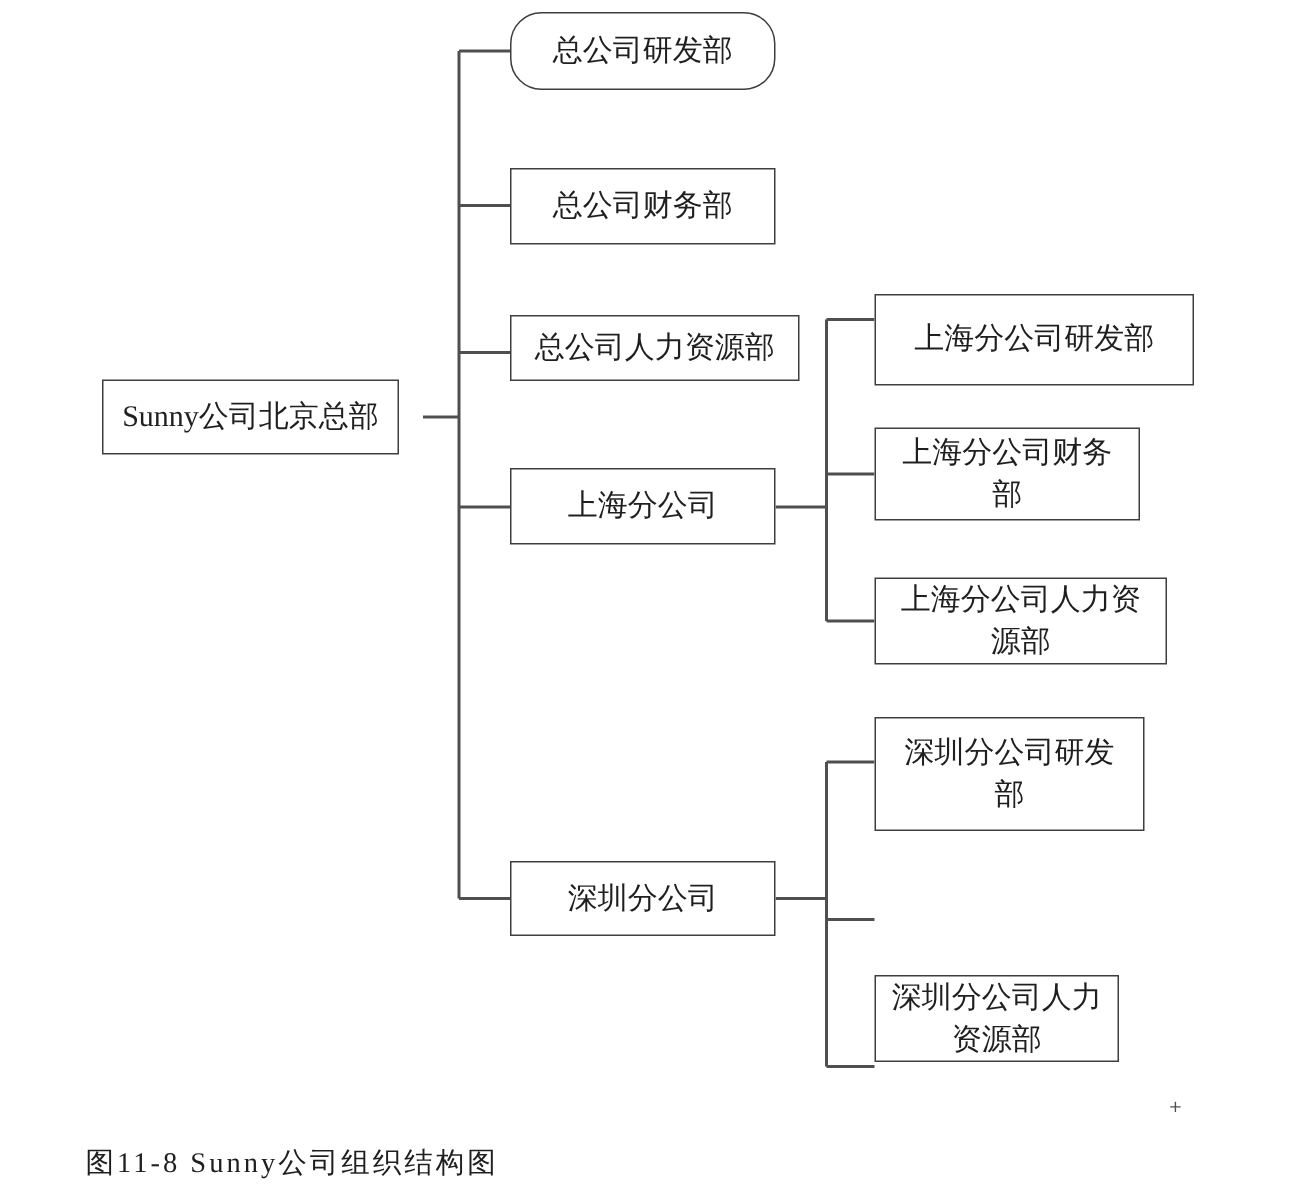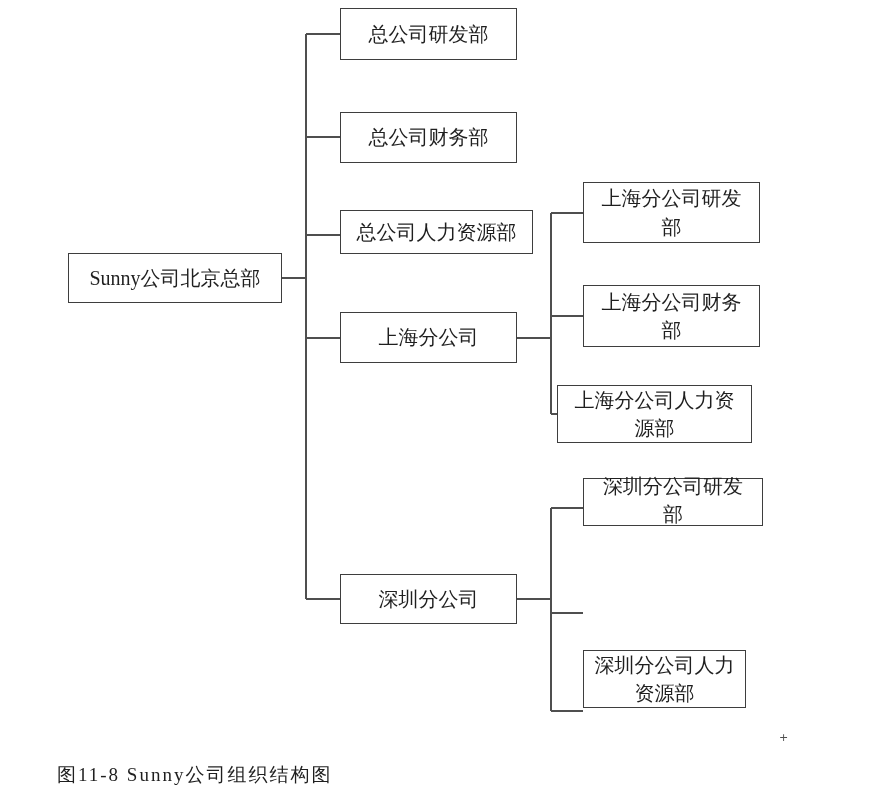--- a/index.html
+++ b/index.html
@@ -58,39 +58,39 @@
 <body>
 
 <div id="stage">
 
   <svg id="connector-svg" viewBox="0 0 874 800" xmlns="http://www.w3.org/2000/svg">
     <path d="M282 278 H306 M306 34 V599 M306 34 H340 M306 137 H340 M306 235 H340 M306 338 H340 M306 599 H340"></path>
     <path d="M517 338 H551 M551 213 V414 M551 213 H583 M551 316 H583 M551 414 H583"></path>
     <path d="M517 599 H551 M551 508 V711 M551 508 H583 M551 613 H583 M551 711 H583"></path>
   </svg>
 
-  <div class="node" style="left:68px; top:253px; width:214px; height:50px;">Sunny公司北京总部</div>
+  <div class="node" style="left:68px; top:253px; width:198px; height:50px;">Sunny公司北京总部</div>
 
-  <div class="node" style="left:340px; top:8px; width:177px; height:52px;">总公司研发部</div>
+  <div class="node" style="left:340px; top:8px; width:177px; height:52px;border-radius:21px;">总公司研发部</div>
 
   <div class="node" style="left:340px; top:112px; width:177px; height:51px;">总公司财务部</div>
 
   <div class="node" style="left:340px; top:210px; width:193px; height:44px;">总公司人力资源部</div>
 
   <div class="node" style="left:340px; top:312px; width:177px; height:51px;">上海分公司</div>
 
   <div class="node" style="left:340px; top:574px; width:177px; height:50px;">深圳分公司</div>
 
-  <div class="node" style="left:583px; top:182px; width:177px; height:61px;">上海分公司研发部</div>
+  <div class="node" style="left:583px; top:196px; width:213px; height:61px;">上海分公司研发部</div>
 
   <div class="node" style="left:583px; top:285px; width:177px; height:62px;">上海分公司财务部</div>
 
-  <div class="node" style="left:557px; top:385px; width:195px; height:58px;">上海分公司人力资源部</div>
+  <div class="node" style="left:583px; top:385px; width:195px; height:58px;">上海分公司人力资源部</div>
 
-  <div class="node" style="left:583px; top:478px; width:180px; height:48px;font-family:Liberation Mono, monospace;">深圳分公司研发部</div>
+  <div class="node" style="left:583px; top:478px; width:180px; height:76px;">深圳分公司研发部</div>
 
 
   <div class="node" style="left:583px; top:650px; width:163px; height:58px;">深圳分公司人力资源部</div>
 
   <span id="artifact-mark">+</span>
 
   <div id="caption">图11-8 Sunny公司组织结构图</div>
 
 </div>
 

